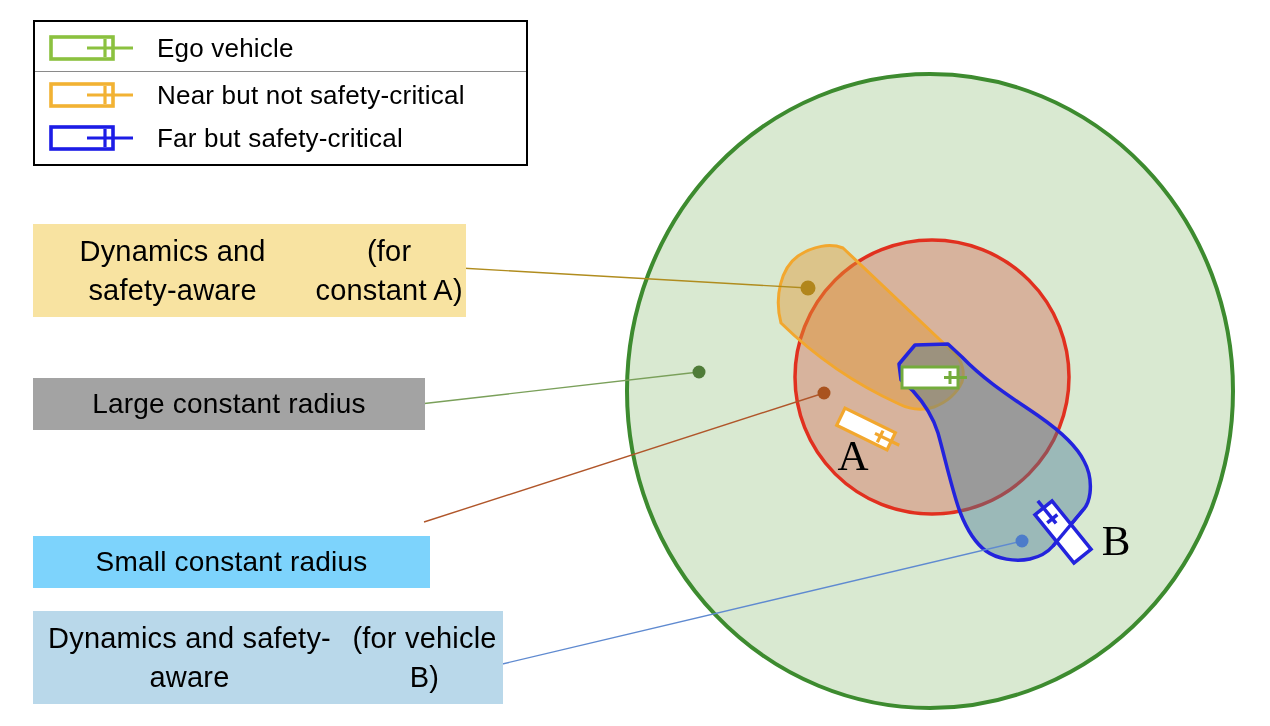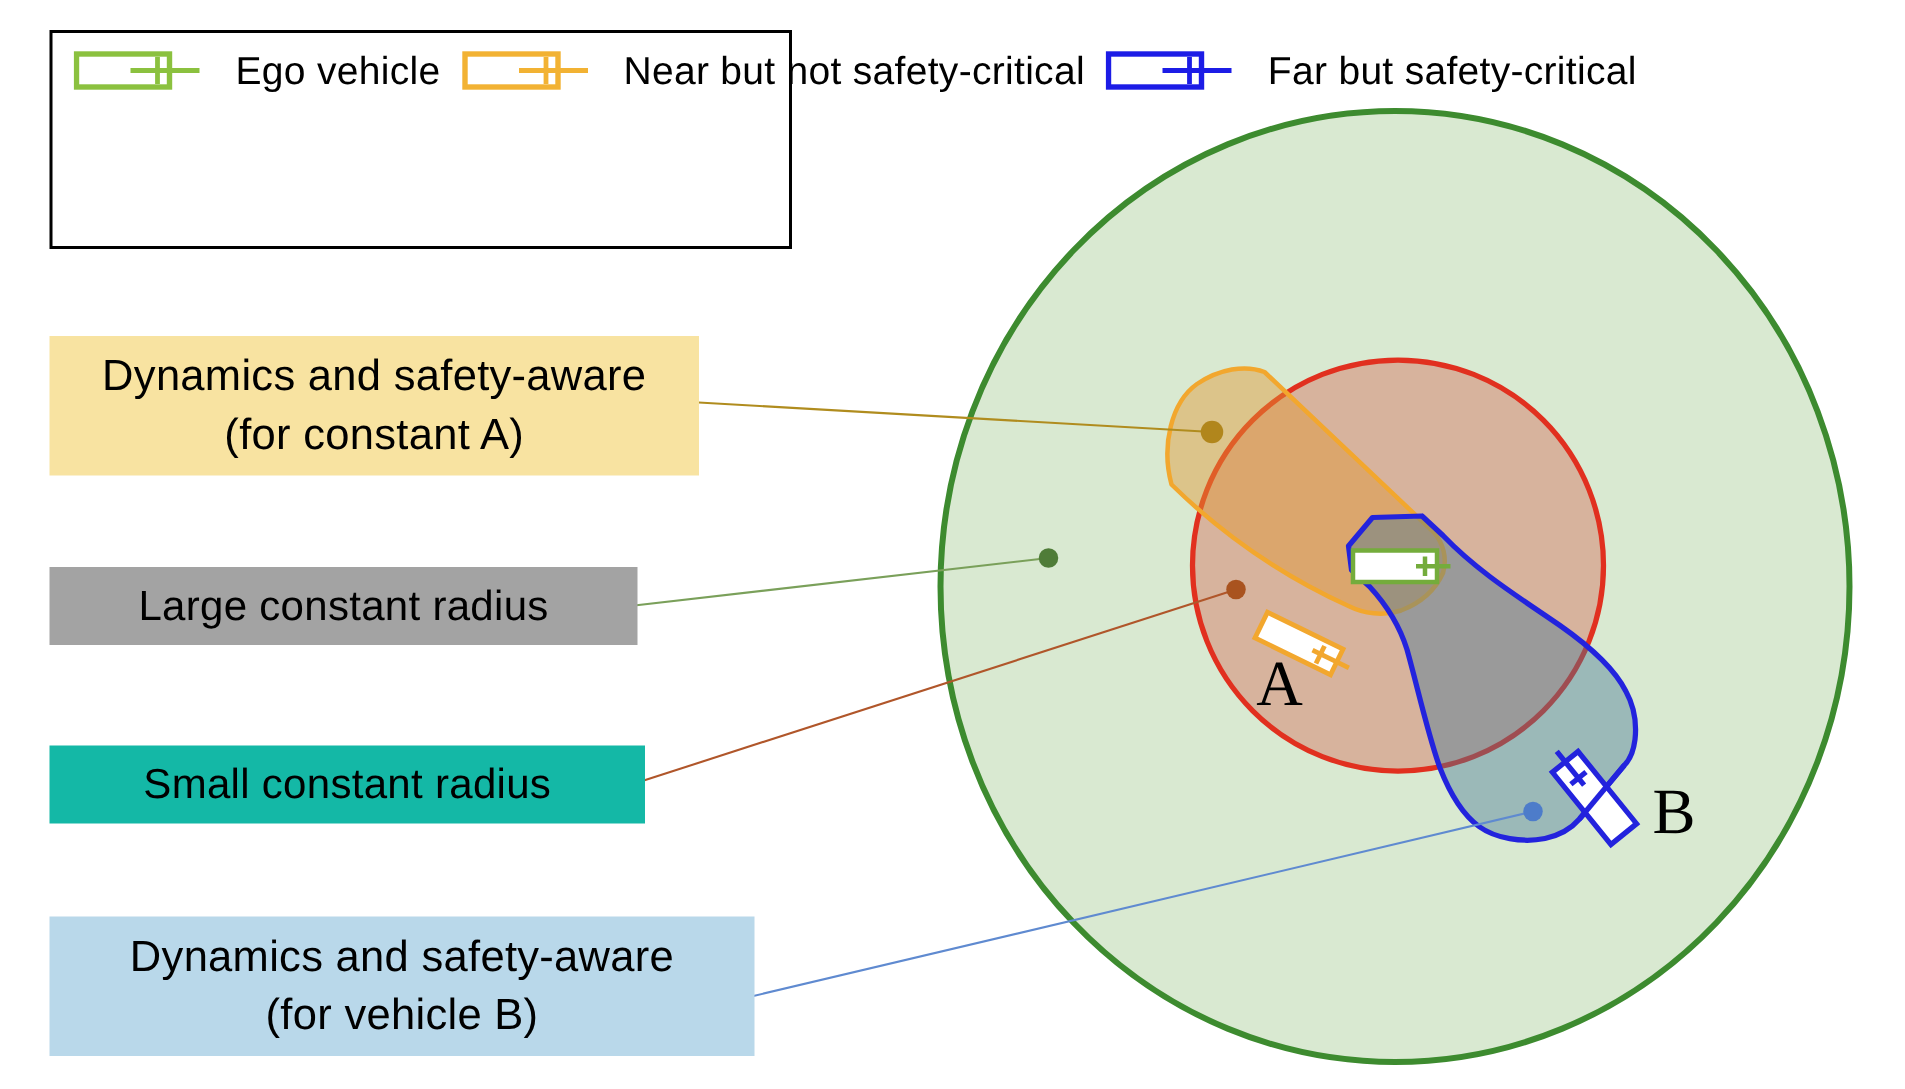--- a/index.html
+++ b/index.html
@@ -4,28 +4,28 @@
 <style>
   html,body{margin:0;padding:0;}
   body{
     width:1270px;height:726px;position:relative;background:#ffffff;
     font-family:"Liberation Sans",sans-serif;color:#000;overflow:hidden;
   }
   #scene-svg{position:absolute;left:0;top:0;z-index:1;}
   .legend{
     position:absolute;left:33px;top:20px;width:495px;height:146px;
     border:2.5px solid #000;background:#fff;box-sizing:border-box;
-    z-index:3;display:flex;flex-direction:row;justify-content:space-evenly;
+    z-index:3;display:flex;flex-direction:column;justify-content:space-evenly;
     padding:4px 0;
   }
   .legend-row{display:flex;align-items:center;padding-left:14px;gap:20px;height:42px;}
   .legend-row .txt{font-size:26px;white-space:nowrap;letter-spacing:0.2px;}
   .legend-divider{border:none;border-top:1.5px solid #8a8a8a;margin:1px 0;width:100%;}
   .callout{
-    position:absolute;z-index:3;display:flex;flex-direction:column;
+    position:absolute;z-index:3;display:flex;flex-direction:row;
     align-items:center;justify-content:center;text-align:center;
     font-size:28px;line-height:1.32;letter-spacing:0.2px;
   }
   .callout.two-line{font-size:29px;}
   #callout-a{left:33px;top:224px;width:433px;height:93px;}
   #callout-large{left:33px;top:378px;width:392px;height:52px;}
   #callout-small{left:33px;top:497px;width:397px;height:52px;}
   #callout-b{left:33px;top:611px;width:470px;height:93px;}
   .vehicle-letter{font-family:"Liberation Serif",serif;font-size:43px;}
 </style>
@@ -125,20 +125,20 @@
 
 <div id="callout-a" class="callout two-line" style="background-color: rgb(248, 227, 161);">
   <span>Dynamics and safety-aware</span>
   <span>(for constant A)</span>
 </div>
 
 <div id="callout-large" class="callout" style="background-color: #a3a3a3;">
   <span>Large constant radius</span>
 </div>
 
-<div id="callout-small" class="callout" style="background-color: #14b8a6;">
+<div id="callout-small" class="callout" style="background-color: #7dd3fc; margin-top: 39px;">
   <span>Small constant radius</span>
 </div>
 
 <div id="callout-b" class="callout two-line" style="background-color: rgb(185, 216, 234);">
   <span>Dynamics and safety-aware</span>
   <span>(for vehicle B)</span>
 </div>
 
 </body></html>

